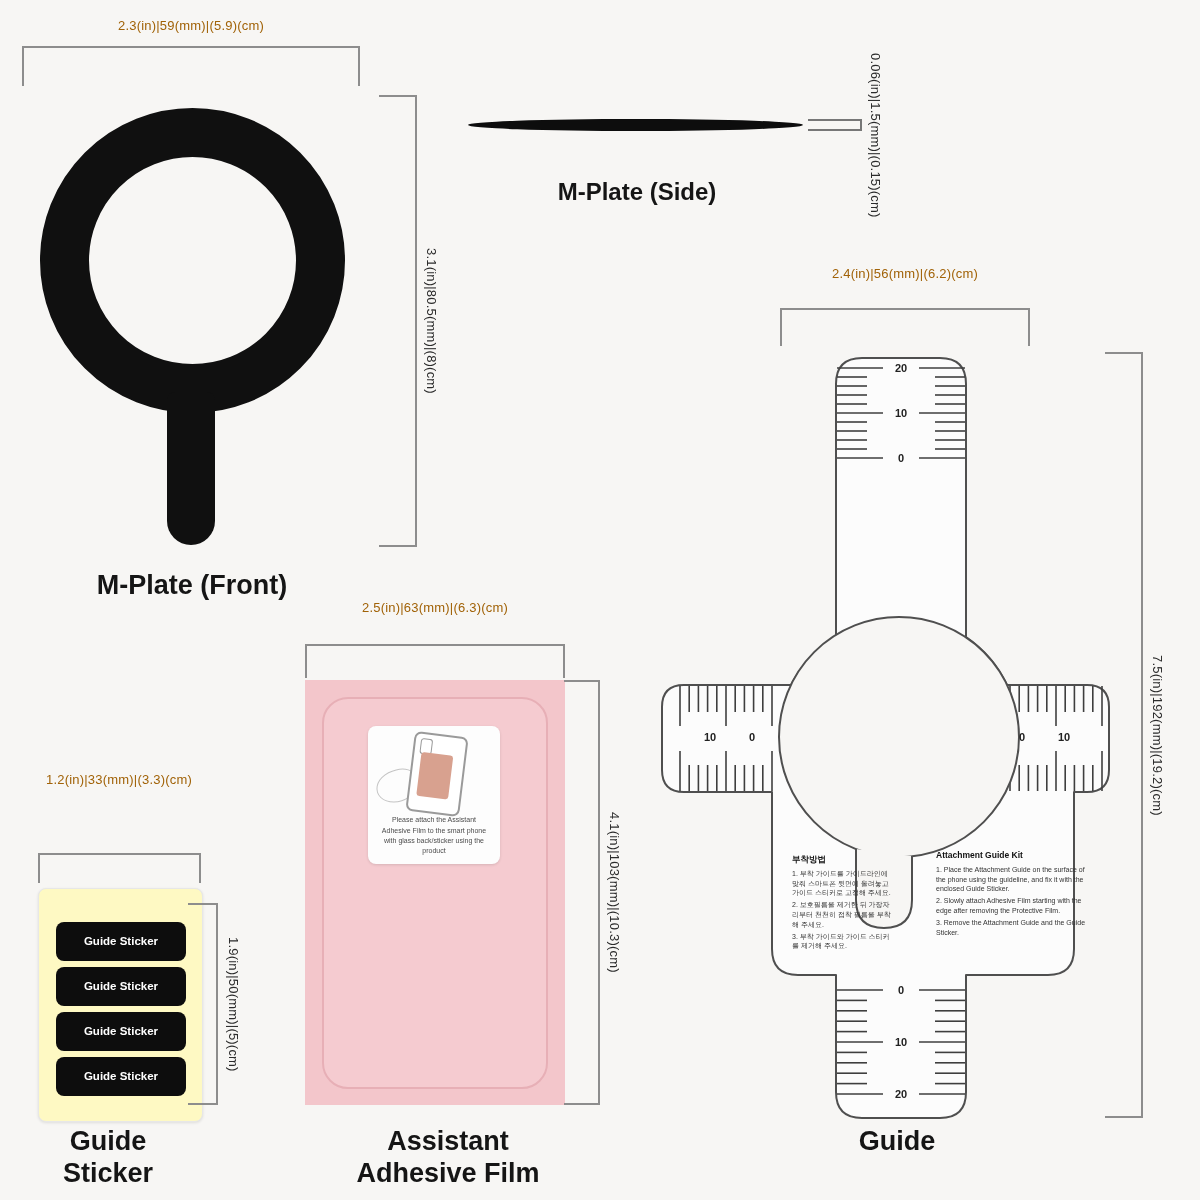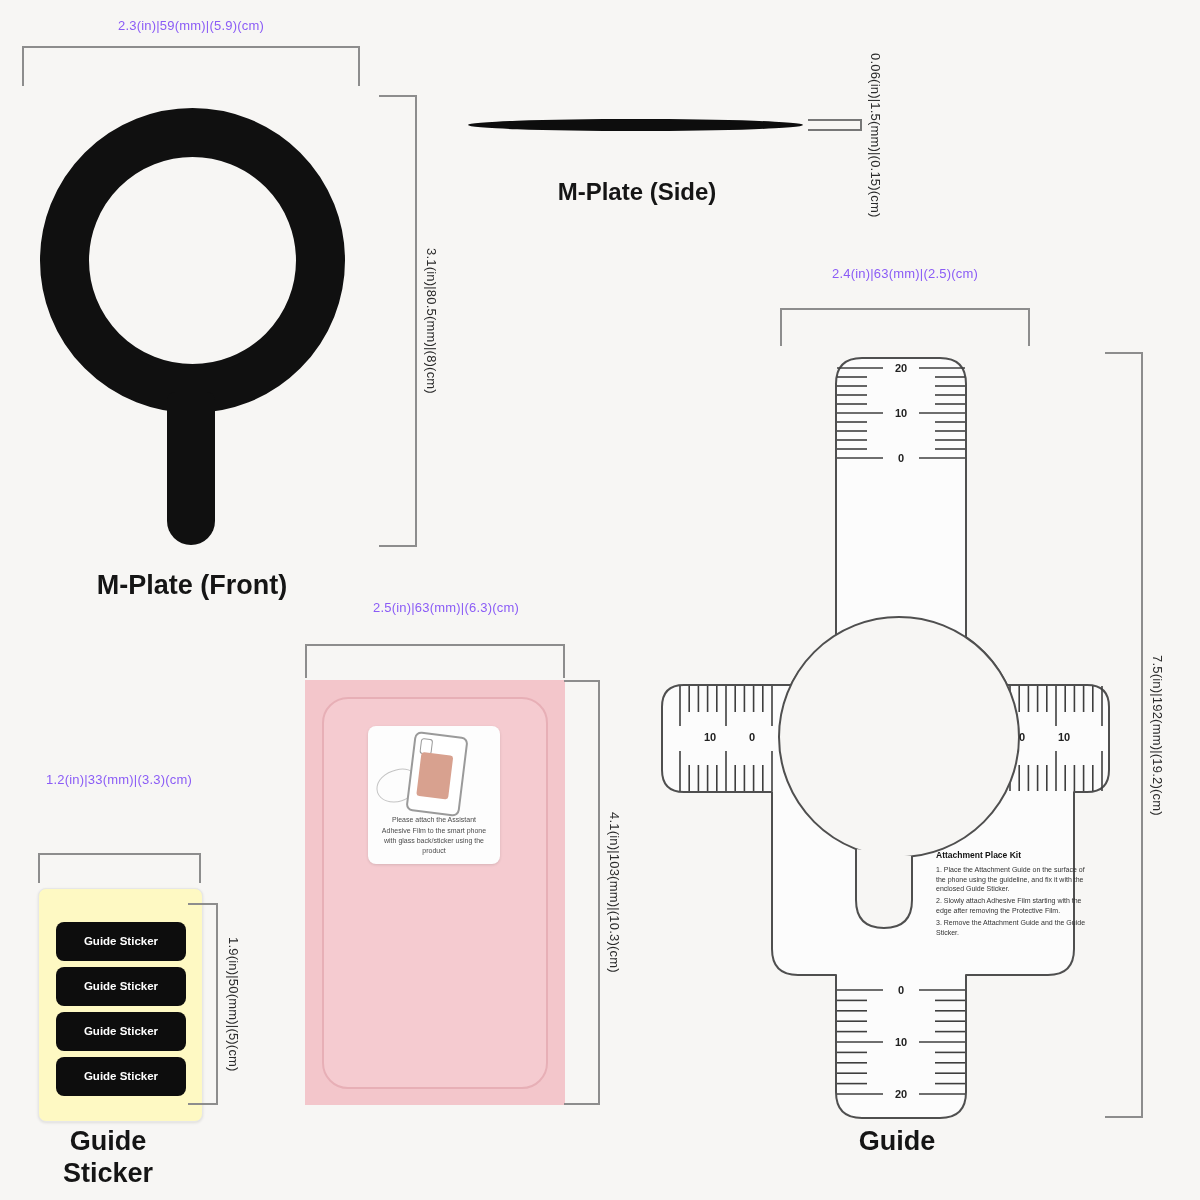--- a/index.html
+++ b/index.html
@@ -1,21 +1,21 @@
 <!DOCTYPE html>
 <html><head>
 <meta charset="utf-8">
 <style>
   html,body{margin:0;padding:0;}
   body{font-family:"Liberation Sans",sans-serif;background:#fff;}
   #canvas{position:relative;width:1200px;height:1200px;background:#f7f6f4;overflow:hidden;}
 
   
   .dline{position:absolute;background:#8d8d8d;}
-  .dim-label{position:absolute;font-size:13px;color:#8b5cf6;text-align:center;letter-spacing:0.2px;}
+  .dim-label{position:absolute;font-size:13px;color:#a16207;text-align:center;letter-spacing:0.2px;}
   .vlabel{position:absolute;font-size:13px;color:#2b2b2b;writing-mode:vertical-rl;text-align:center;display:flex;align-items:center;justify-content:center;letter-spacing:0.2px;}
 
   .caption{position:absolute;font-size:27px;font-weight:700;color:#151515;text-align:center;line-height:1.18;}
 
   
   .ring{position:absolute;left:40px;top:108px;width:305px;height:305px;border:49px solid #101010;border-radius:50%;box-sizing:border-box;}
   .stem{position:absolute;left:167px;top:392px;width:48px;height:153px;background:#101010;border-radius:8px 8px 24px 24px;}
 
   
   .sliver{position:absolute;left:468px;top:119px;width:335px;height:12px;background:#0d0d0d;border-radius:50%;}
@@ -171,31 +171,37 @@
         <text x="257" y="696">10</text>
         <text x="257" y="748">20</text>
         <text x="66" y="391">10</text>
         <text x="108" y="391">0</text>
         <text x="378" y="391">0</text>
         <text x="420" y="391">10</text>
       </g>
     </svg>
   </div>
 
+  <div class="kr-block">
+    <div class="blk-title">부착방법</div>
+    <div class="step">1. 부착 가이드를 가이드라인에 맞춰 스마트폰 뒷면에 올려놓고 가이드 스티커로 고정해 주세요.</div>
+    <div class="step">2. 보호필름을 제거한 뒤 가장자리부터 천천히 접착 필름을 부착해 주세요.</div>
+    <div class="step">3. 부착 가이드와 가이드 스티커를 제거해 주세요.</div>
+  </div>
   <div class="en-block">
-    <div class="blk-title">Attachment Place Kit</div>
+    <div class="blk-title">Attachment Guide Kit</div>
     <div class="step">1. Place the Attachment Guide on the surface of the phone using the guideline, and fix it with the enclosed Guide Sticker.</div>
     <div class="step">2. Slowly attach Adhesive Film starting with the edge after removing the Protective Film.</div>
     <div class="step">3. Remove the Attachment Guide and the Guide Sticker.</div>
   </div>
 
   <div class="dline" style="left:780px;top:308px;width:250px;height:2px;"></div>
   <div class="dline" style="left:780px;top:308px;width:2px;height:38px;"></div>
   <div class="dline" style="left:1028px;top:308px;width:2px;height:38px;"></div>
-  <div class="dim-label" style="left:755px;top:266px;width:300px;">2.4(in)|63(mm)|(2.5)(cm)</div>
+  <div class="dim-label" style="left:755px;top:266px;width:300px;">2.4(in)|56(mm)|(6.2)(cm)</div>
 
   <div class="dline" style="left:1141px;top:352px;width:2px;height:766px;"></div>
   <div class="dline" style="left:1105px;top:352px;width:38px;height:2px;"></div>
   <div class="dline" style="left:1105px;top:1116px;width:38px;height:2px;"></div>
   <div class="vlabel" style="left:1150px;top:352px;height:766px;">7.5(in)|192(mm)|(19.2)(cm)</div>
 
   <div class="caption" style="left:747px;top:1126px;width:300px;">
     <div>Guide</div>
   </div>
 
@@ -206,27 +212,31 @@
     <div class="phone">
       <div class="phone-cam"></div>
       <div class="phone-pad"></div>
     </div>
     <div class="sticker-text">Please attach the Assistant Adhesive Film to the smart phone with glass back/sticker using the product</div>
   </div>
 
   <div class="dline" style="left:305px;top:644px;width:260px;height:2px;"></div>
   <div class="dline" style="left:305px;top:644px;width:2px;height:34px;"></div>
   <div class="dline" style="left:563px;top:644px;width:2px;height:34px;"></div>
-  <div class="dim-label" style="left:296px;top:600px;width:300px;">2.5(in)|63(mm)|(6.3)(cm)</div>
+  <div class="dim-label" style="left:285px;top:600px;width:300px;">2.5(in)|63(mm)|(6.3)(cm)</div>
 
   <div class="dline" style="left:598px;top:680px;width:2px;height:425px;"></div>
   <div class="dline" style="left:564px;top:680px;width:36px;height:2px;"></div>
   <div class="dline" style="left:564px;top:1103px;width:36px;height:2px;"></div>
   <div class="vlabel" style="left:607px;top:680px;height:425px;">4.1(in)|103(mm)|(10.3)(cm)</div>
 
+  <div class="caption" style="left:298px;top:1126px;width:300px;">
+    <div>Assistant</div>
+    <div>Adhesive Film</div>
+  </div>
 
   <div class="sheet">
     <div class="pill" style="top:33px;">Guide Sticker</div>
     <div class="pill" style="top:78px;">Guide Sticker</div>
     <div class="pill" style="top:123px;">Guide Sticker</div>
     <div class="pill" style="top:168px;">Guide Sticker</div>
   </div>
 
   <div class="dline" style="left:38px;top:853px;width:163px;height:2px;"></div>
   <div class="dline" style="left:38px;top:853px;width:2px;height:30px;"></div>

